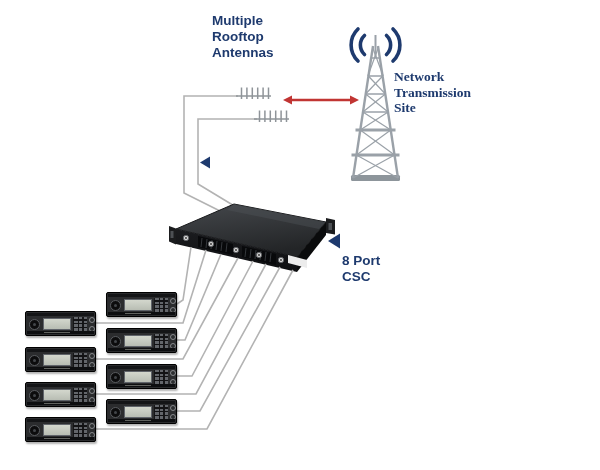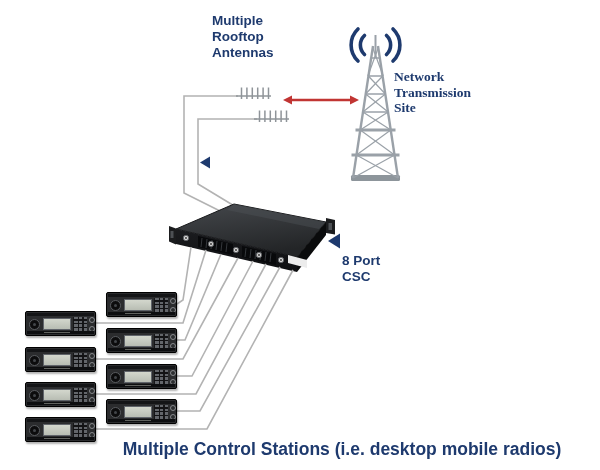--- a/index.html
+++ b/index.html
@@ -286,14 +286,13 @@
     </div>
 
   <div class="lbl lbl-rooftop">Multiple
 Rooftop
 Antennas</div>
   <div class="lbl lbl-site">Network
 Transmission
 Site</div>
   <div class="lbl lbl-csc">8 Port
 CSC</div>
-  <div class="caption">Multiple Control Stations (i.e. desktop mobile radios)</div>
 </div>
 
 </body></html>

